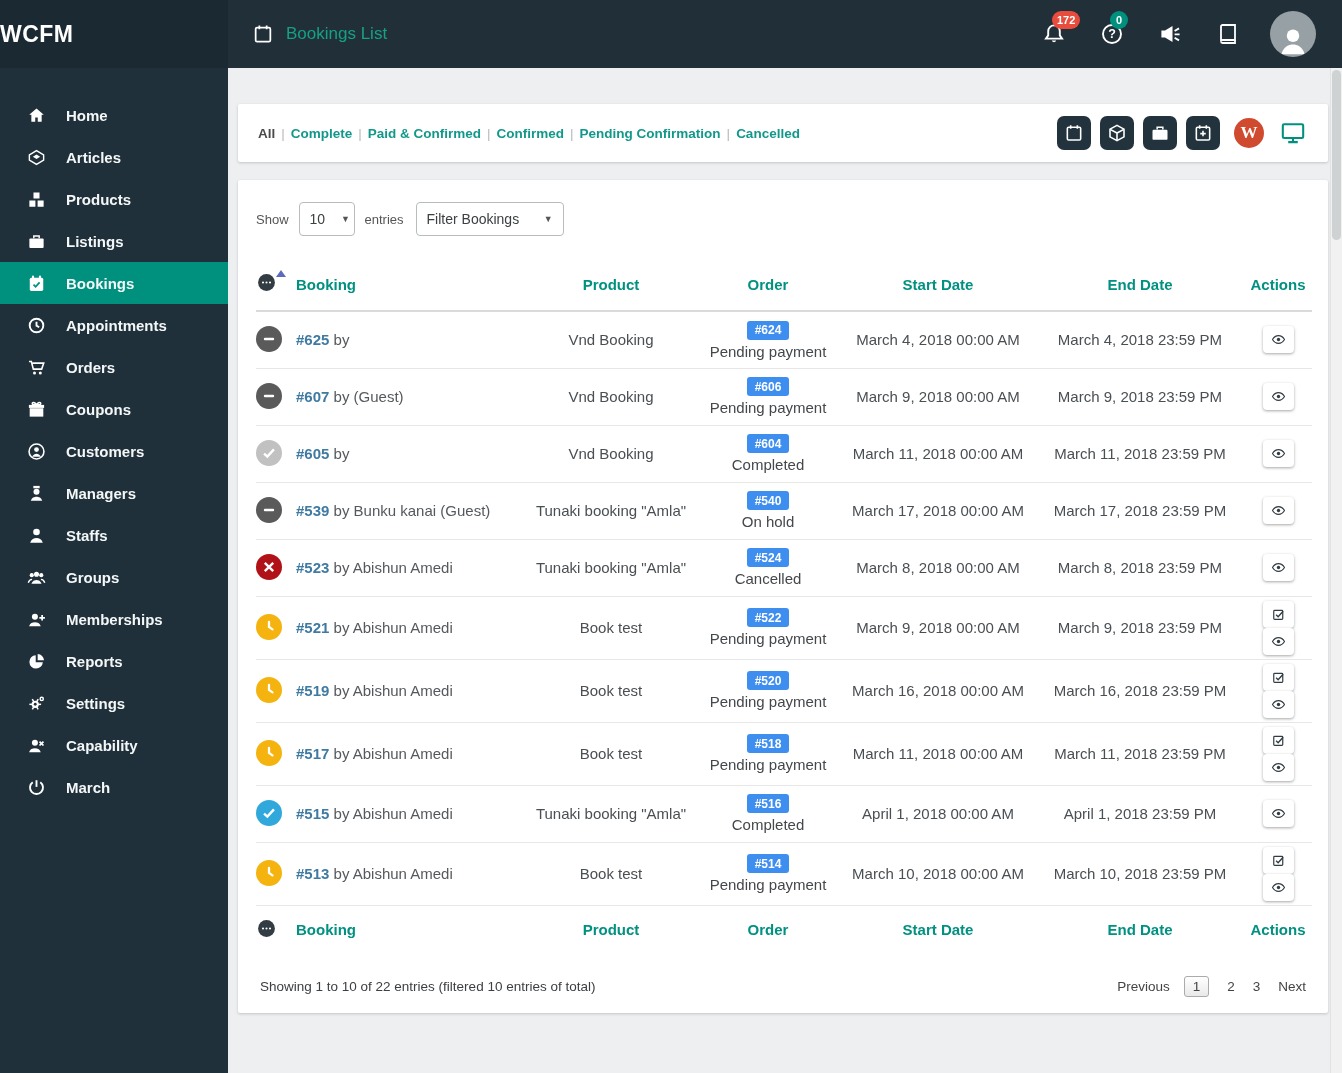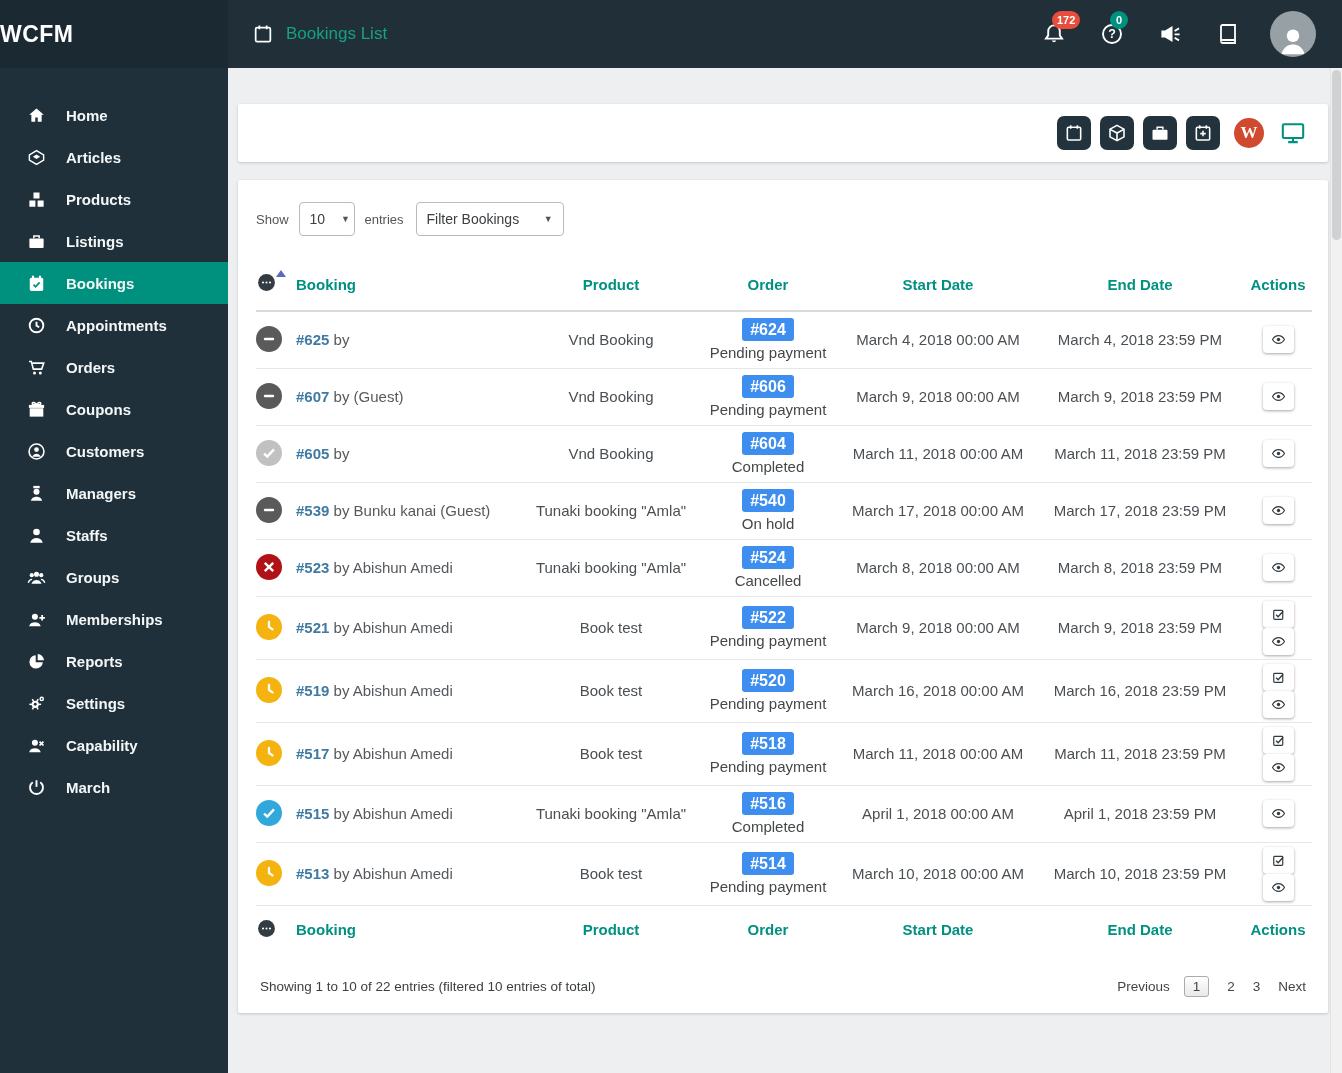--- a/index.html
+++ b/index.html
@@ -88,21 +88,21 @@
   .bk tbody td { border-bottom:1px solid #e5e7e8; height:57px; font-size:15px;
     color:#4a4f53; text-align:center; padding:4px 0; }
   tfoot th { padding:16px 0 6px; }
   .hdr-sort-wrap { position:relative; display:inline-flex; align-items:center; }
   .hdr-sort-wrap svg { width:21px; height:21px; }
   .sort-tri { position:absolute; right:-9px; top:-2px; width:0; height:0;
     border-left:5px solid transparent; border-right:5px solid transparent;
     border-bottom:7px solid #5c6bc0; }
   .bid { color:#3f7aa2; font-weight:bold; cursor:pointer; }
   .byline { color:#55595d; }
-  .order-badge { display:inline-block; background:#3e8ef0; color:#fff; font-size:16px;
+  .order-badge { display:inline-block; background:#3e8ef0; color:#fff; font-size:12px;
     font-weight:bold; padding:2.5px 8px; border-radius:3px; cursor:pointer;text-align:center; }
   .order-status { margin-top:3px; font-size:15px; color:#44484b; }
   .sticon { width:26px; height:26px; border-radius:50%; display:inline-flex;
     align-items:center; justify-content:center; }
   .sticon svg { width:22px; height:22px; }
   .st-minus { background:#5a5a5a; } .st-checkgray { background:#c1c1c1; }
   .st-cancel { background:#b11217; } .st-clock { background:#f4b30f; }
   .st-checkblue { background:#30a8dc; }
   .act-btn { width:31px; height:27px; background:#fff; border:none; border-radius:4px;
     box-shadow:0 1px 3px rgba(0,0,0,0.35); display:inline-flex; align-items:center;
@@ -336,20 +336,21 @@
           <path d="M7.2 5.4a8.2 8.2 0 1 0 9.6 0" fill="none" stroke="#fff" stroke-width="2.4"></path>
         </svg>
       </span>
       <span>March</span>
     </div>
   </div>
 
 <div class="main">
 
   <div class="card filter-card">
+    <div class="filter-links" id="filter-links"><span>All</span><span class="sep">|</span><a>Complete</a><span class="sep">|</span><a>Paid &amp; Confirmed</a><span class="sep">|</span><a>Confirmed</a><span class="sep">|</span><a>Pending Confirmation</a><span class="sep">|</span><a>Cancelled</a></div>
     <div class="tools" id="filter-tools">
         <span class="tool-btn">
           <svg viewBox="0 0 24 24">
             <rect x="4" y="5" width="16" height="15.4" rx="1.6" fill="none" stroke="#fff" stroke-width="1.9"></rect>
             <path d="M8 2.8v4M16 2.8v4" stroke="#fff" stroke-width="1.9"></path>
           </svg>
         </span>
         <span class="tool-btn">
           <svg viewBox="0 0 24 24">
             <path d="M12 2.8 20.4 7.4v9.2L12 21.2 3.6 16.6V7.4z" fill="none" stroke="#fff" stroke-width="1.9"></path>

